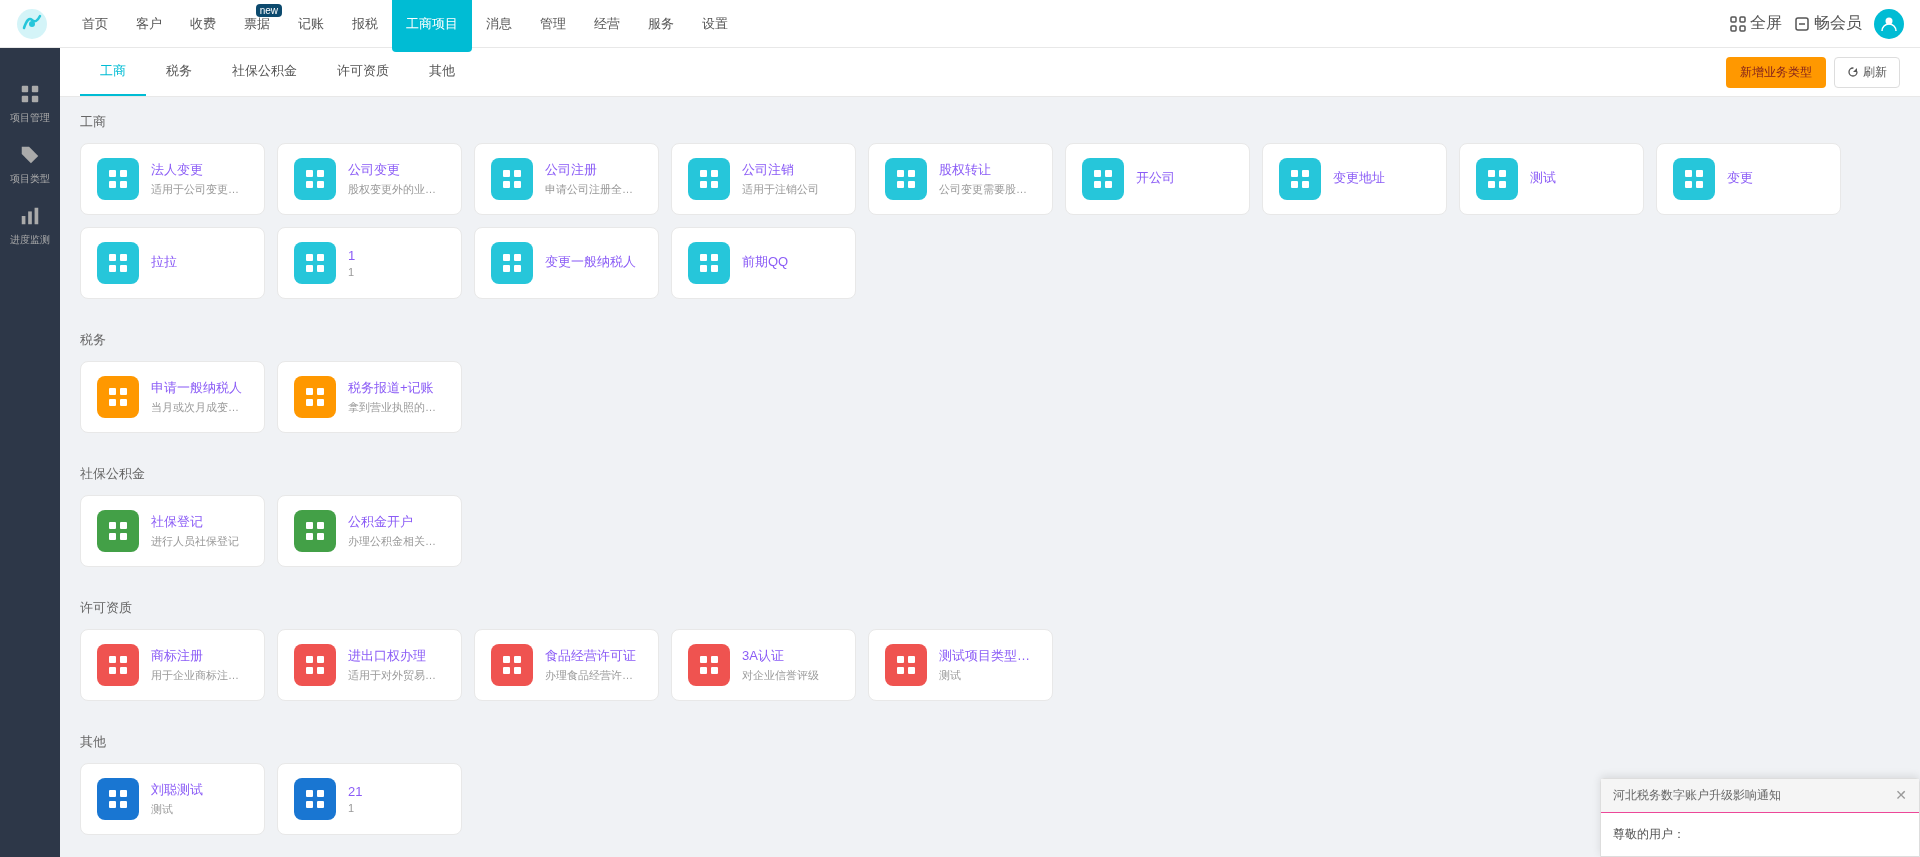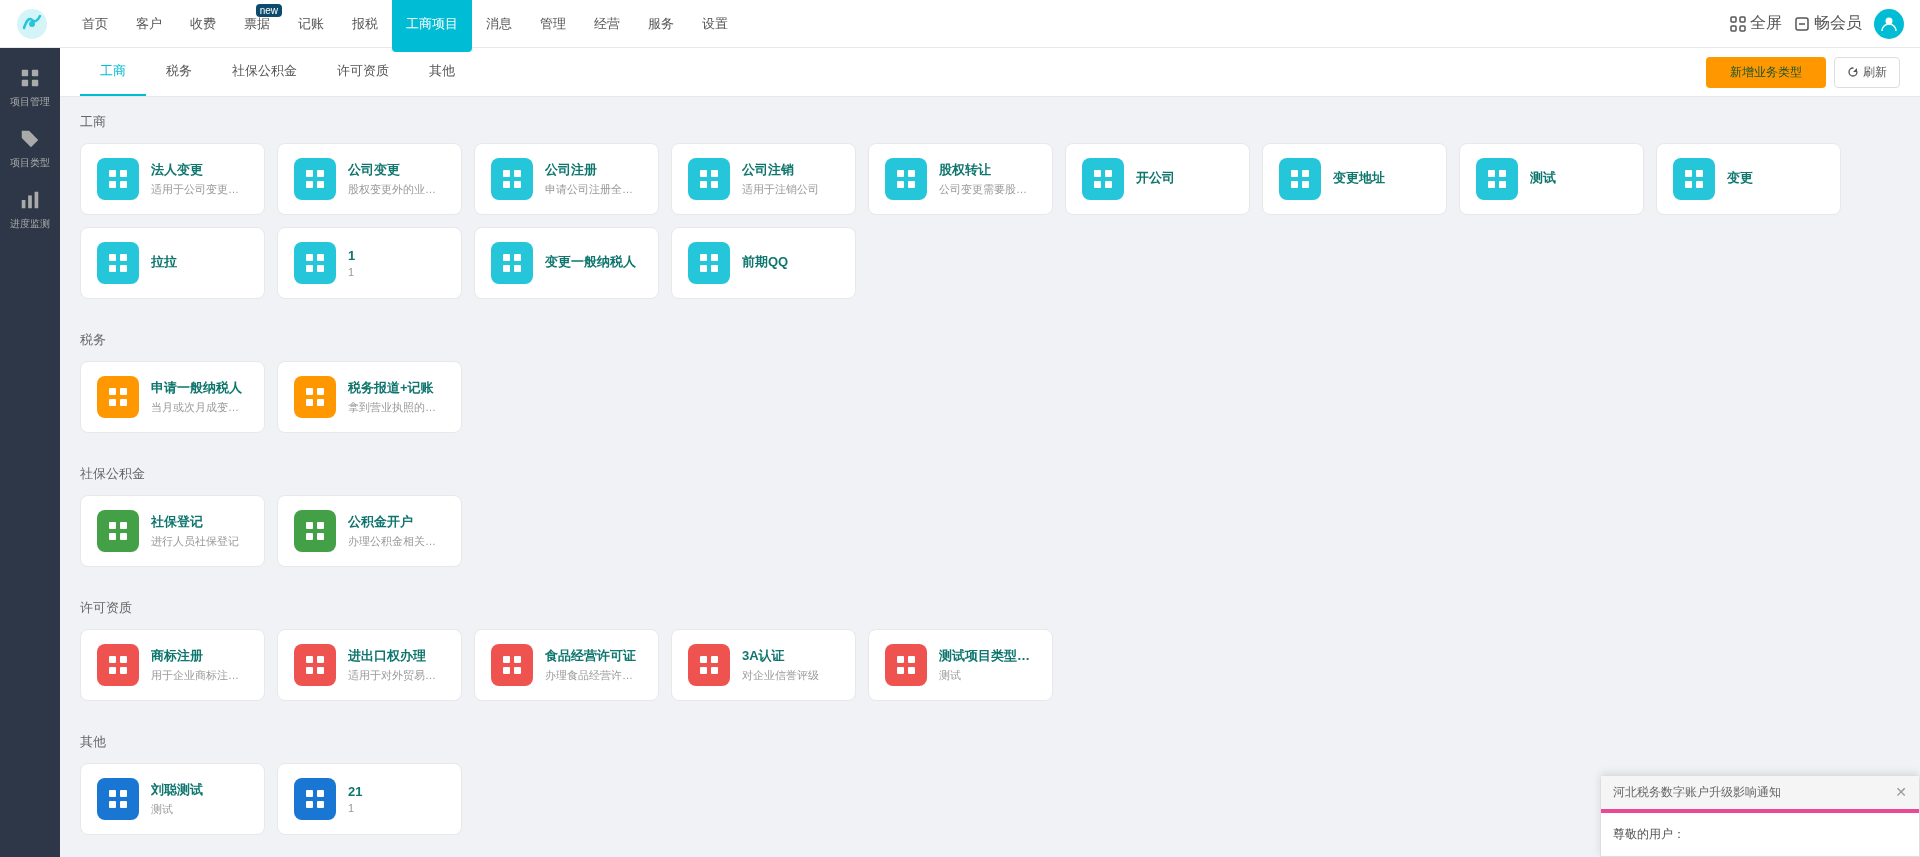--- a/index.html
+++ b/index.html
@@ -12,56 +12,56 @@
     .nav-items { display: flex; align-items: center; flex: 1; gap: 0; }
     .nav-item { padding: 0 14px; height: 56px; display: flex; align-items: center; cursor: pointer; font-size: 13px; color: #555; position: relative; white-space: nowrap; }
     .nav-item.active { background: #00bcd4; color: #fff; border-radius: 4px; }
     .nav-badge { background: #0c4a6e; color: #fff; font-size: 10px; padding: 1px 4px; border-radius: 4px; position: absolute; top: 8px; right: 2px; }
     .nav-right { display: flex; align-items: center; gap: 12px; }
     .nav-right-btn { display: flex; align-items: center; gap: 4px; font-size: 16px; color: #555; cursor: pointer; }
     .avatar { width: 30px; height: 30px; border-radius: 50%; background: #00bcd4; display: flex; align-items: center; justify-content: center; color: #fff; font-size: 14px; }
 
     
     .main-layout { display: flex; flex: 1; overflow: hidden; }
-    .sidebar { width: 60px; background: #2d3748; display: flex; flex-direction: column; align-items: center; padding-top: 8px; flex-shrink: 0; }
+    .sidebar { width: 60px; background: #2d3748; display: flex; flex-direction: column; align-items: center; padding-top: 24px; flex-shrink: 0; }
     .sidebar-item { width: 100%; display: flex; flex-direction: column; align-items: center; padding: 8px 0; cursor: pointer; color: #aaa; font-size: 10px; gap: 3px; }
     .sidebar-item .icon-box { width: 28px; height: 28px; display: flex; align-items: center; justify-content: center; }
     .sidebar-item .icon-box svg { width: 22px; height: 22px; fill: currentColor; }
 
     
     .content { flex: 1; overflow-y: auto; background: #f0f2f5; }
     .content-header { background: #fff; padding: 0 20px; display: flex; align-items: center; justify-content: space-between; border-bottom: 1px solid #e8e8e8; }
     .tabs { display: flex; gap: 0; }
     .tab { padding: 14px 20px; cursor: pointer; font-size: 13px; color: #555; border-bottom: 2px solid transparent; white-space: nowrap; }
     .tab.active { color: #00bcd4; border-bottom: 2px solid #00bcd4; }
     .header-actions { display: flex; gap: 8px; }
-    .btn-new { background: #ff9800; color: #14532d; border: none; border-radius: 4px; padding: 6px 24px; cursor: pointer; font-size: 12px; }
+    .btn-new { background: #ff9800; color: #7f1d1d; border: none; border-radius: 4px; padding: 6px 14px; cursor: pointer; font-size: 12px; }
     .btn-refresh { background: #fff; color: #555; border: 1px solid #ddd; border-radius: 4px; padding: 6px 12px; cursor: pointer; font-size: 12px; display: flex; align-items: center; gap: 4px; }
 
     
     .section { padding: 16px 20px 0; }
     .section-title { font-size: 13px; color: #666; margin-bottom: 12px; font-weight: 500; }
     .cards-grid { display: flex; flex-wrap: wrap; gap: 12px; margin-bottom: 16px; }
     .card { background: #fff; border-radius: 8px; padding: 14px 16px; width: 185px; display: flex; align-items: center; gap: 12px; cursor: pointer; border: 1px solid #e8e8e8; flex-shrink: 0; }
     .card-icon { width: 42px; height: 42px; border-radius: 8px; display: flex; align-items: center; justify-content: center; flex-shrink: 0; }
     .card-icon svg { width: 24px; height: 24px; fill: #fff; }
     .card-info { flex: 1; min-width: 0; }
-    .card-title { font-size: 13px; color: #0f766e; font-weight: 700; margin-bottom: 3px; white-space: nowrap; overflow: hidden; text-overflow: ellipsis; }
+    .card-title { font-size: 13px; color: #8b5cf6; font-weight: 400; margin-bottom: 3px; white-space: nowrap; overflow: hidden; text-overflow: ellipsis; }
     .card-sub { font-size: 11px; color: #999; white-space: nowrap; overflow: hidden; text-overflow: ellipsis; }
 
     
     .bg-teal { background: #26c6da; }
     .bg-orange { background: #ff9800; }
     .bg-red { background: #ef5350; }
     .bg-blue { background: #1976d2; }
     .bg-green { background: #43a047; }
 
     
     .chat-popup { position: fixed; bottom: 0; right: 0; width: 320px; background: #fff; border: 1px solid #ddd; border-radius: 4px 4px 0 0; box-shadow: 0 -2px 8px rgba(0,0,0,0.1); font-size: 12px; }
-    .chat-header { background: #f5f5f5; padding: 8px 12px; display: flex; align-items: center; justify-content: space-between; border-bottom: 4px solid #ec4899; font-size: 12px; color: #666; }
+    .chat-header { background: #f5f5f5; padding: 8px 12px; display: flex; align-items: center; justify-content: space-between; border-bottom: 1px solid #ec4899; font-size: 12px; color: #666; }
     .chat-body { padding: 12px; color: #555; line-height: 1.6; }
     .chat-close { cursor: pointer; color: #999; font-size: 14px; }
   </style>
 </head>
 <body>
 
 <div class="top-nav">
   <div class="logo">
     <svg viewBox="0 0 32 32" xmlns="http://www.w3.org/2000/svg">
       <circle cx="16" cy="16" r="15" fill="#26c6da" opacity="0.2"></circle>

